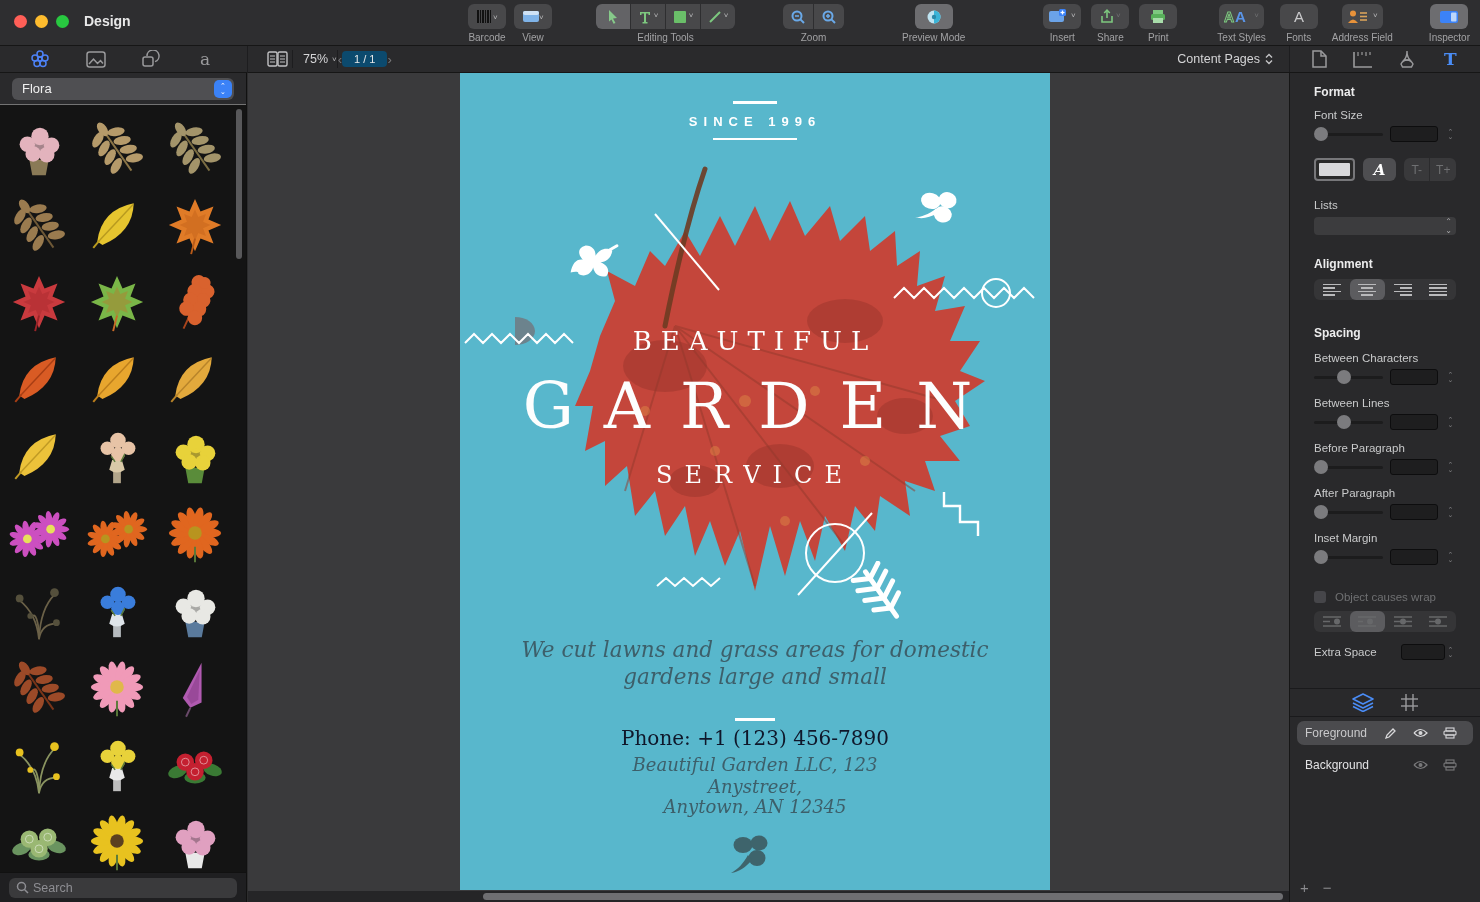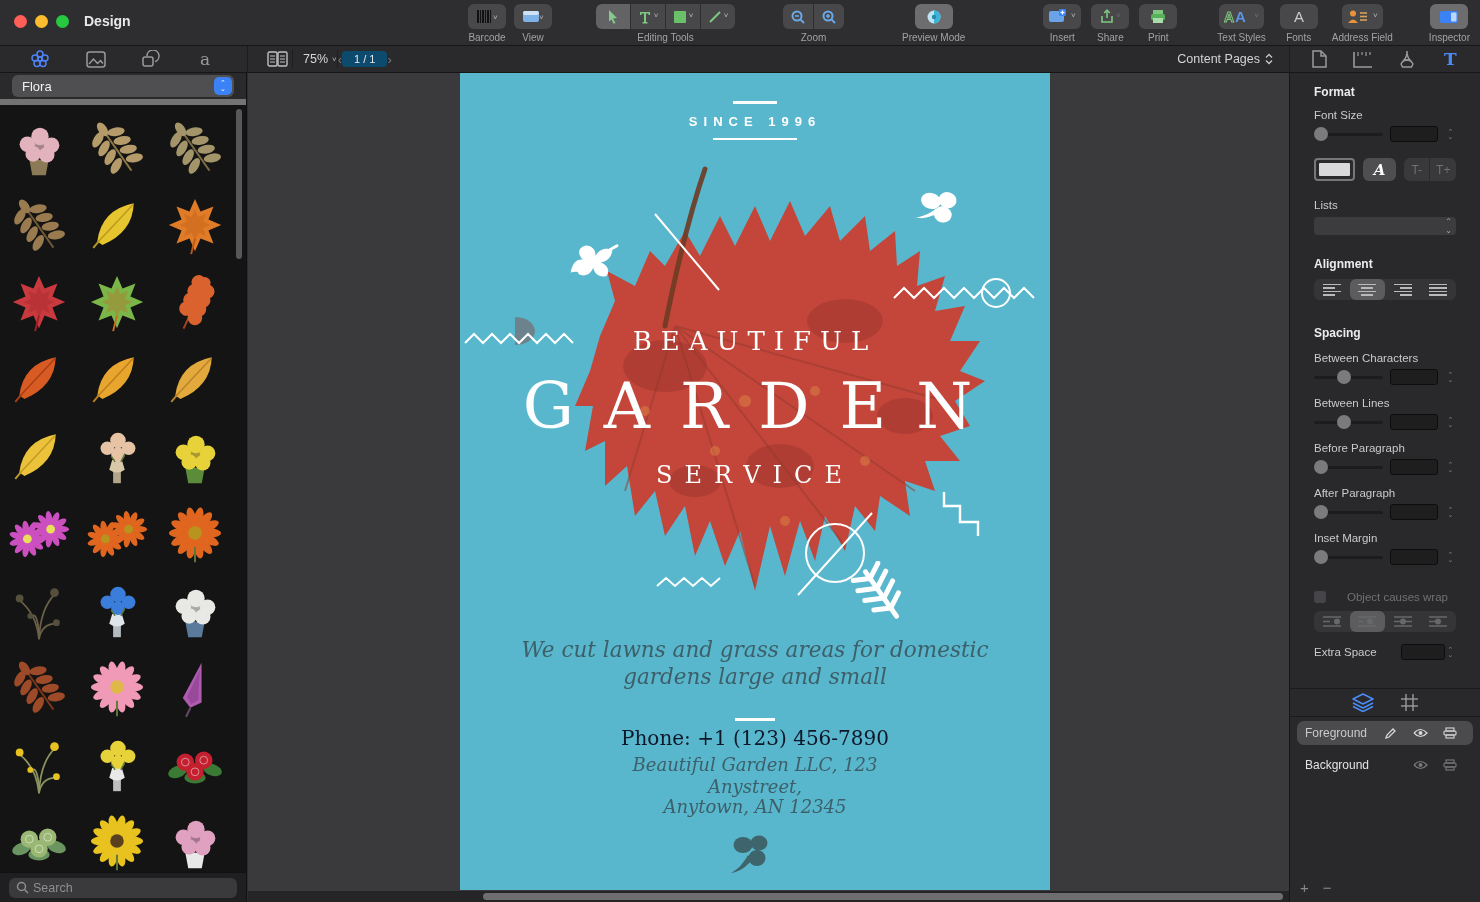--- a/index.html
+++ b/index.html
@@ -32,21 +32,21 @@
   .subico { display:flex; align-items:center; justify-content:center; width:30px; height:22px; }
   #doc-nav { display:flex; align-items:center; padding-left:14px; color:#cdcdcf; height:100%; }
   #zoom-level { font-size:12.5px; color:#d6d6d8; margin-left:10px; }
   #page-badge { background:#0c4a6e; color:#e8e8e8; font-size:11px; border-radius:4px; padding:2px 12px; }
   .navarrow { color:#77777a; font-size:13px; }
   #content-pages { margin-left:auto; display:flex; align-items:center; gap:5px; color:#d4d4d6; font-size:12.5px; padding-right:16px; }
   #insp-tabs { width:191px; display:flex; justify-content:space-evenly; align-items:center; height:100%; border-left:1px solid #1d1d1f; }
 
   
   #sidebar { position:absolute; left:0; top:73px; width:247px; bottom:0; background:#141414; border-right:1px solid #111; }
-  #flora-row { height:32px; background:#2a2a2c; display:flex; align-items:center; padding:0 12px; border-bottom:6px solid #737373; }
+  #flora-row { height:32px; background:#2a2a2c; display:flex; align-items:center; padding:0 12px; border-bottom:1px solid #737373; }
   #flora-select { flex:1; height:22px; background:#4f4f52; border-radius:6px; display:flex; align-items:center; padding:0 2px 0 10px; }
   #flora-select span.val { color:#f0f0f0; font-size:13px; flex:1; }
   .bluestep { width:18px; height:18px; background:#3b82f7; border-radius:5px; display:flex; flex-direction:column; align-items:center; justify-content:center; color:#fff; font-size:7px; line-height:6px; }
   #clip-grid { position:absolute; top:32px; bottom:30px; left:0; right:12px; display:grid; grid-template-columns:repeat(3,1fr); grid-auto-rows:77px; align-items:center; justify-items:center; overflow:hidden; padding-top:6px; }
   .clip { width:64px; height:64px; display:flex; align-items:center; justify-content:center; }
   #side-scroll { position:absolute; right:4px; top:36px; width:6px; height:150px; background:#58585a; border-radius:3px; }
   #search-row { position:absolute; left:0; right:0; bottom:0; height:30px; background:#1f1f21; display:flex; align-items:center; padding:0 9px; border-top:1px solid #111; }
   #search-field { flex:1; height:20px; background:#3a3a3c; border:none; border-radius:6px; color:#d0d0d2; font-size:12.5px; padding-left:24px; outline:none; }
   #search-field::placeholder { color:#8e8e93; }
   #search-ico { position:absolute; left:16px; }
@@ -92,21 +92,21 @@
   #italicA { width:44px; height:23px; background:#4e4e51; border-radius:6px; color:#fff; font-family:"DejaVu Serif", serif; font-style:italic; font-weight:700; font-size:15px; display:flex; align-items:center; justify-content:center; }
   #tseg { display:flex; width:70px; height:23px; background:#39393b; border-radius:6px; overflow:hidden; }
   #tseg div { flex:1; display:flex; align-items:center; justify-content:center; color:#6f7072; font-size:12px; }
   #tseg div:first-child { border-right:1px solid #2b2b2d; }
   #lists-dd { margin-top:6px; height:18px; background:#3c3c3e; border-radius:4px; display:flex; align-items:center; justify-content:flex-end; padding-right:4px; color:#a9a9ab; font-size:8px; }
   .segbar { display:flex; margin-top:8px; background:#353537; border-radius:6px; overflow:hidden; height:21px; }
   .segbar > div { flex:1; display:flex; align-items:center; justify-content:center; }
   .segbar > div.on { background:#5c5c5f; border-radius:6px; }
   .alinep { display:flex; flex-direction:column; gap:2px; }
   .alinep i { display:block; height:1.5px; background:#b9b9bb; }
-  .checkrow { display:flex; align-items:center; gap:21px; margin-top:26px; }
+  .checkrow { display:flex; align-items:center; gap:9px; margin-top:26px; }
   .checkbox { width:12px; height:12px; border-radius:3px; background:#46464a; }
   .esrow { display:flex; align-items:center; margin-top:12px; }
   #layers-panel { position:absolute; left:0; right:0; top:615px; bottom:0; border-top:1px solid #1a1a1c; }
   #layers-tabs { height:28px; display:flex; align-items:center; justify-content:center; gap:26px; border-bottom:1px solid #1a1a1c; }
   .lrow { display:flex; align-items:center; height:24px; margin:4px 7px 8px; padding:0 8px; border-radius:7px; font-size:12px; color:#e2e2e4; }
   .lrow.sel { background:#4b4b4e; color:#c9c9cb; }
   .lrow .nm { flex:1; }
   .lrow .ic { width:30px; display:flex; justify-content:center; }
   #layer-pm { position:absolute; left:10px; bottom:6px; display:flex; gap:14px; color:#8a8a8d; font-size:15px; }
 </style>

